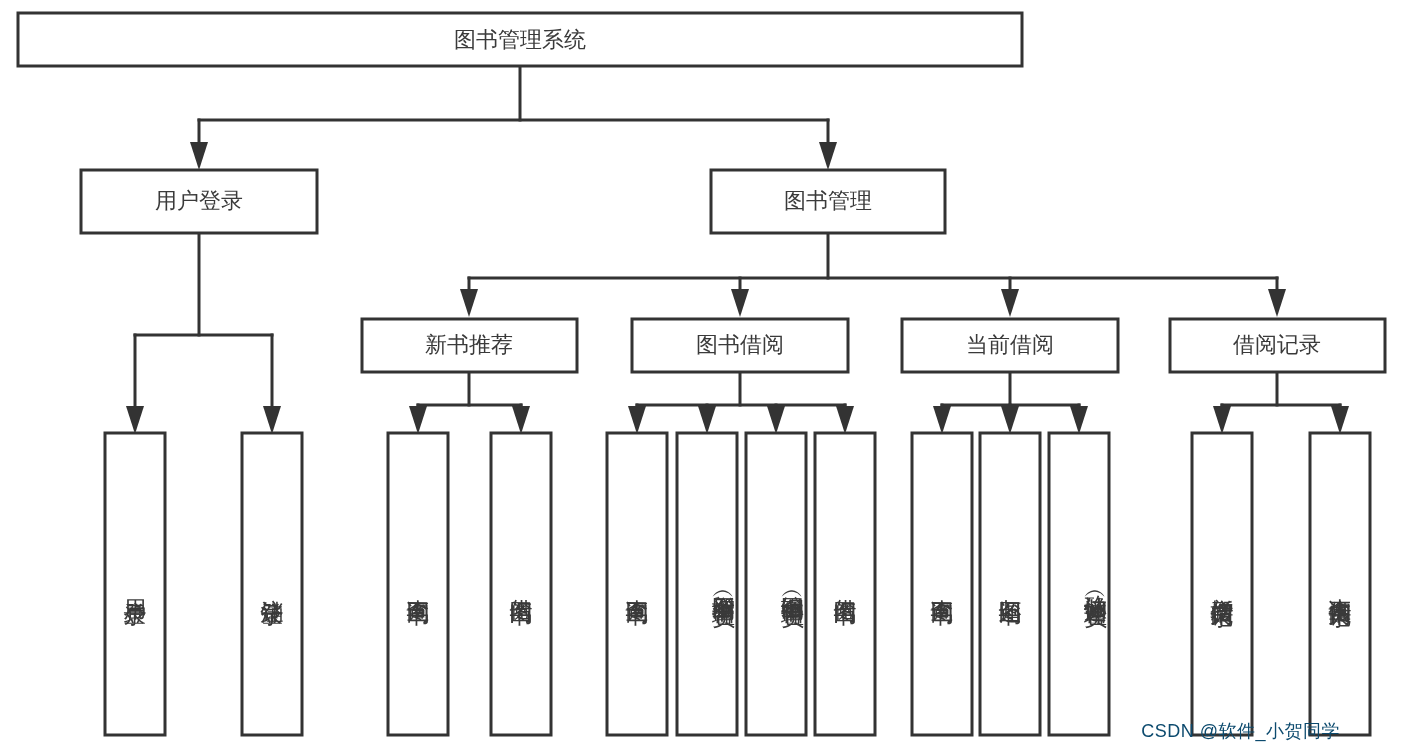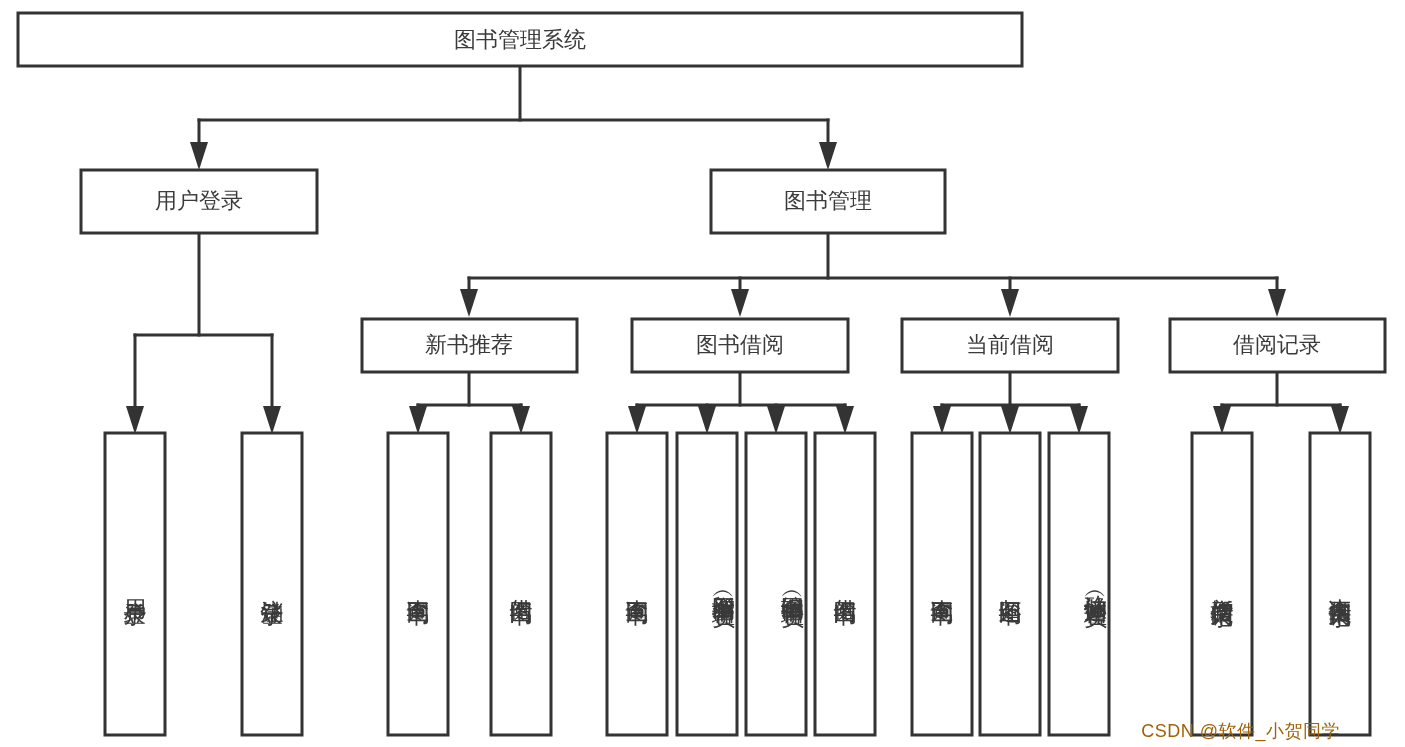--- a/index.html
+++ b/index.html
@@ -64,21 +64,21 @@
     align-items: center;
     justify-content: center;
     pointer-events: none;
   }
   .watermark {
     position: absolute;
     right: 8px;
     bottom: 4px;
     font-family: "Liberation Sans", "DejaVu Sans", sans-serif;
     font-size: 18px;
-    color: #a16207;
+    color: #0c4a6e;
     letter-spacing: 0.5px;
     white-space: nowrap;
   }
 </style>
 </head>
 <body>
 
 <div id="diagram-root">
 
   <svg id="tree-svg" viewBox="0 0 1405 747">

